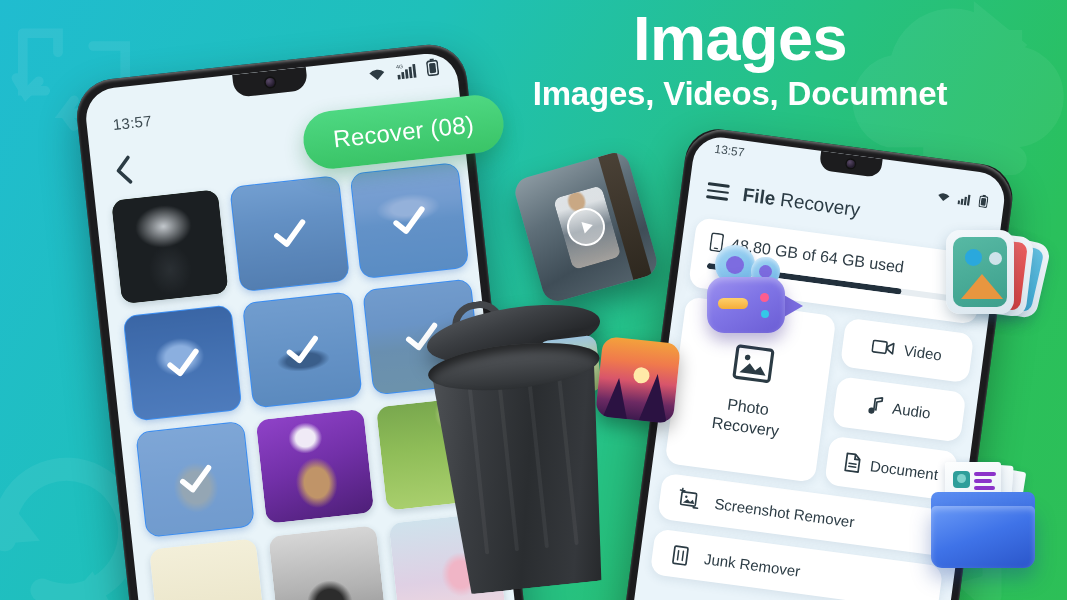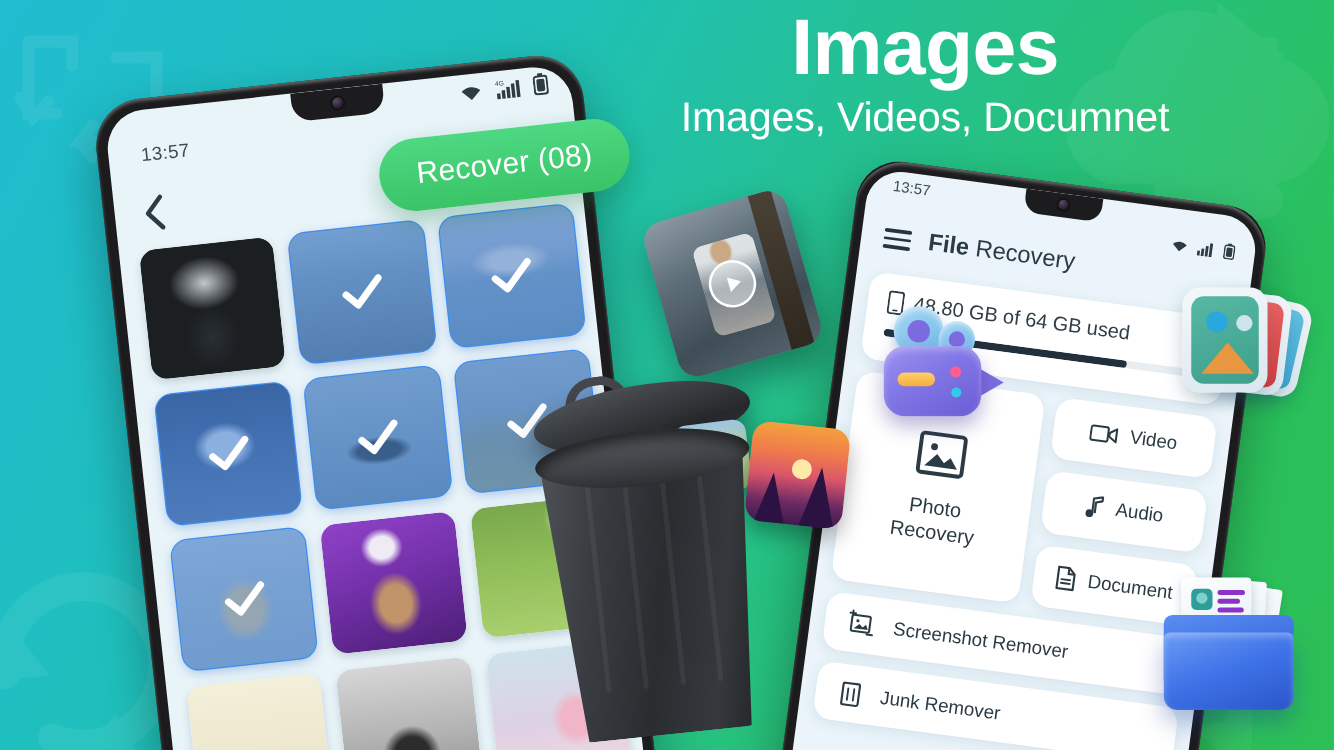--- a/index.html
+++ b/index.html
@@ -25,21 +25,21 @@
   
   #headline {
     position:absolute; left:523px; top:4px; width:434px;
     text-align:center; color:#fff; z-index:30;
   }
   #headline .h-main {
     font-size:63px; font-weight:bold; letter-spacing:-.5px;
     line-height:68px; display:block;
   }
   #headline .h-sub {
-    font-size:33px; font-weight:normal; line-height:44px;
+    font-size:33px; font-weight:bold; line-height:44px;
     display:block; letter-spacing:-.2px;
   }
 
   
   .phone {
     position:absolute;
     background:#1c1c1e;
     border-radius:38px;
     box-shadow:0 18px 42px rgba(0,0,0,.33);
     overflow:hidden;

